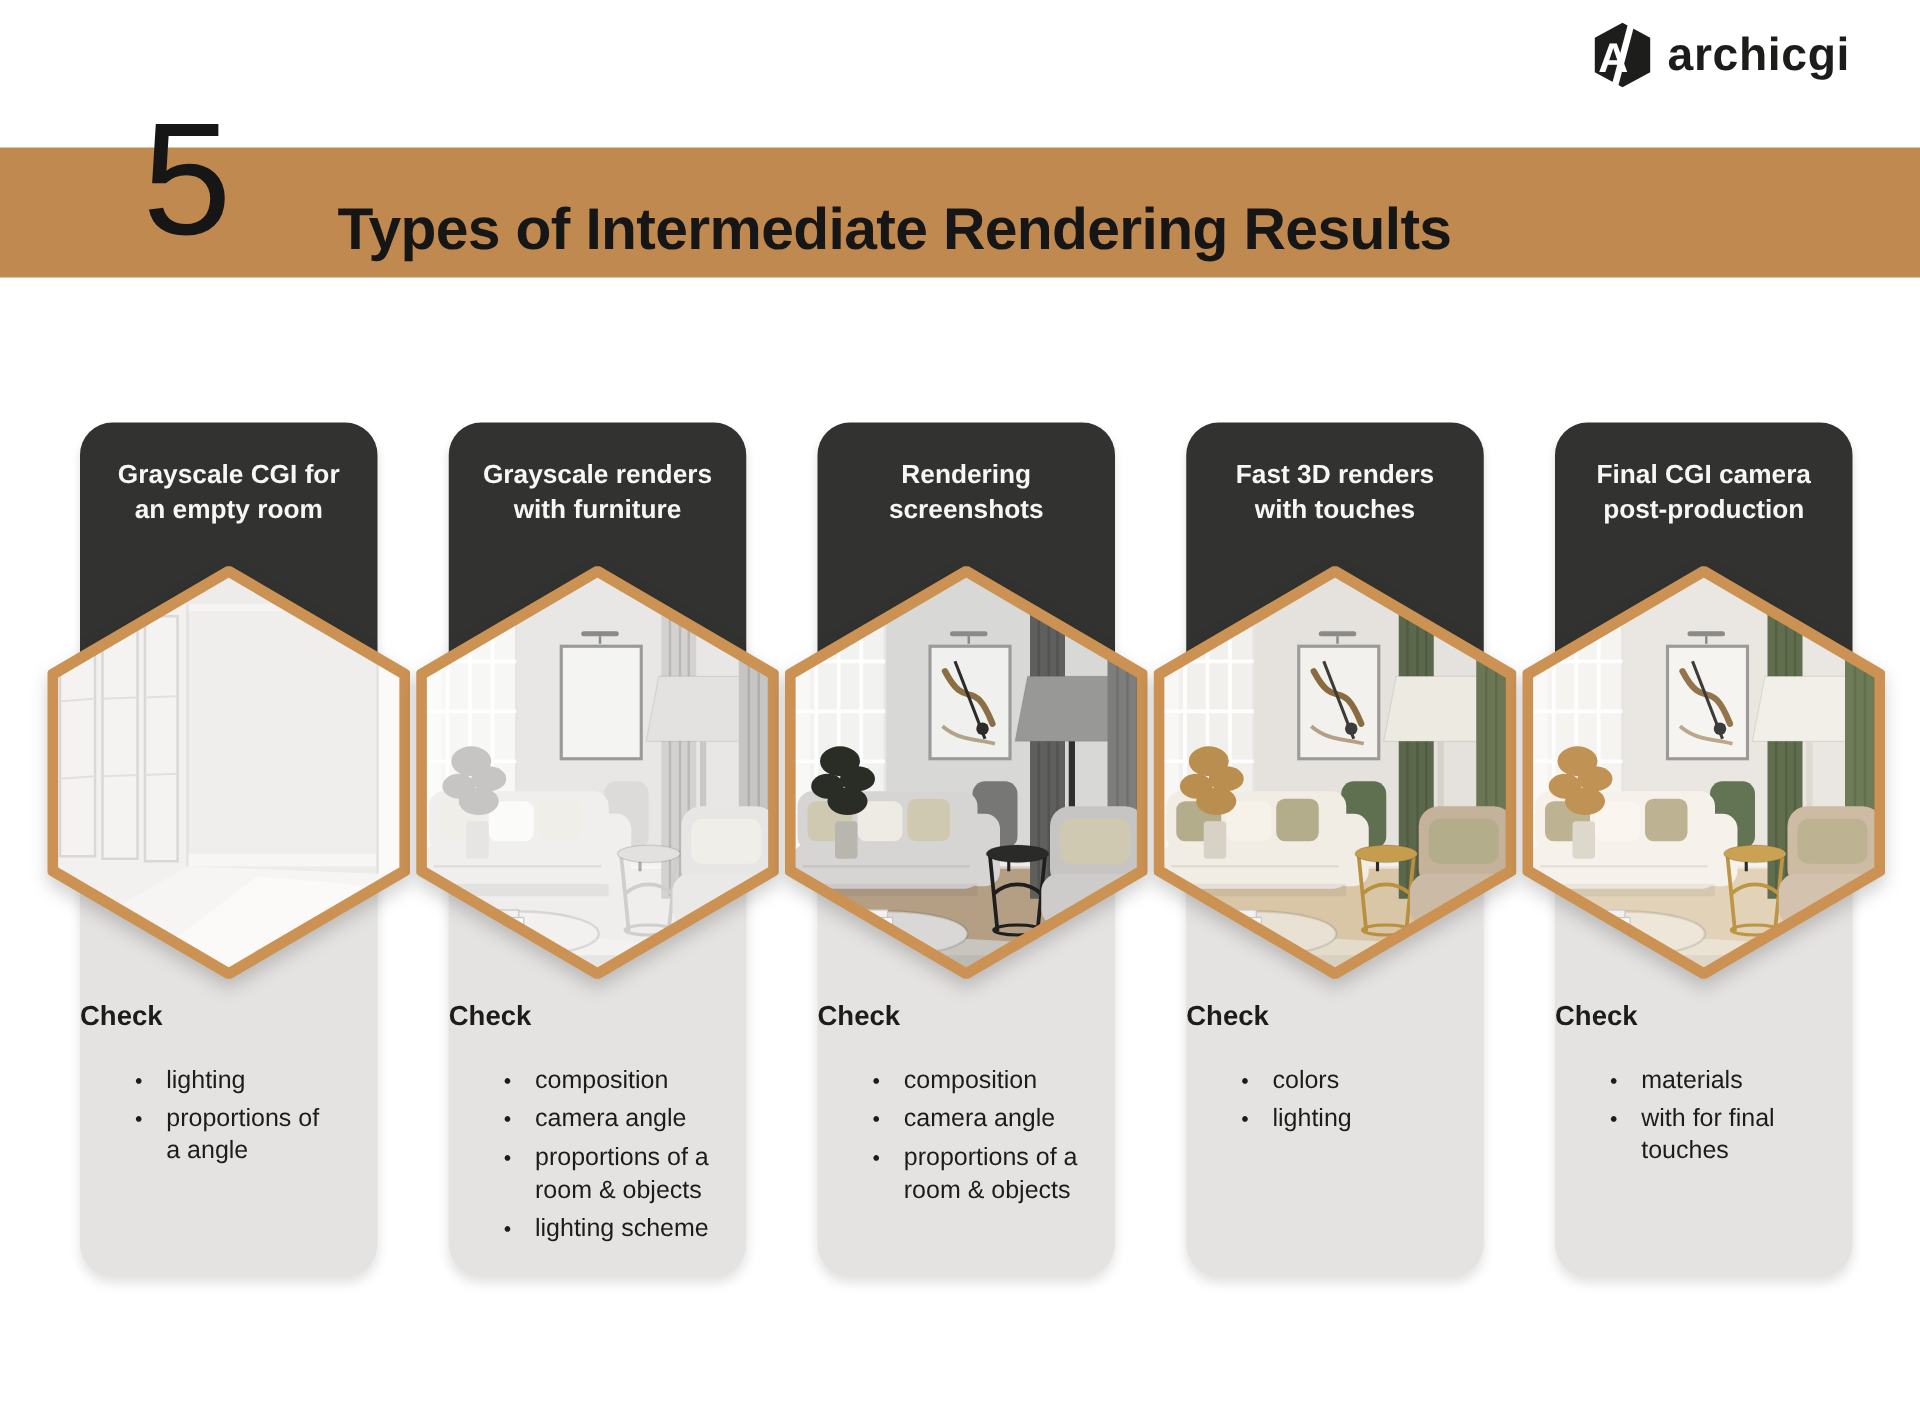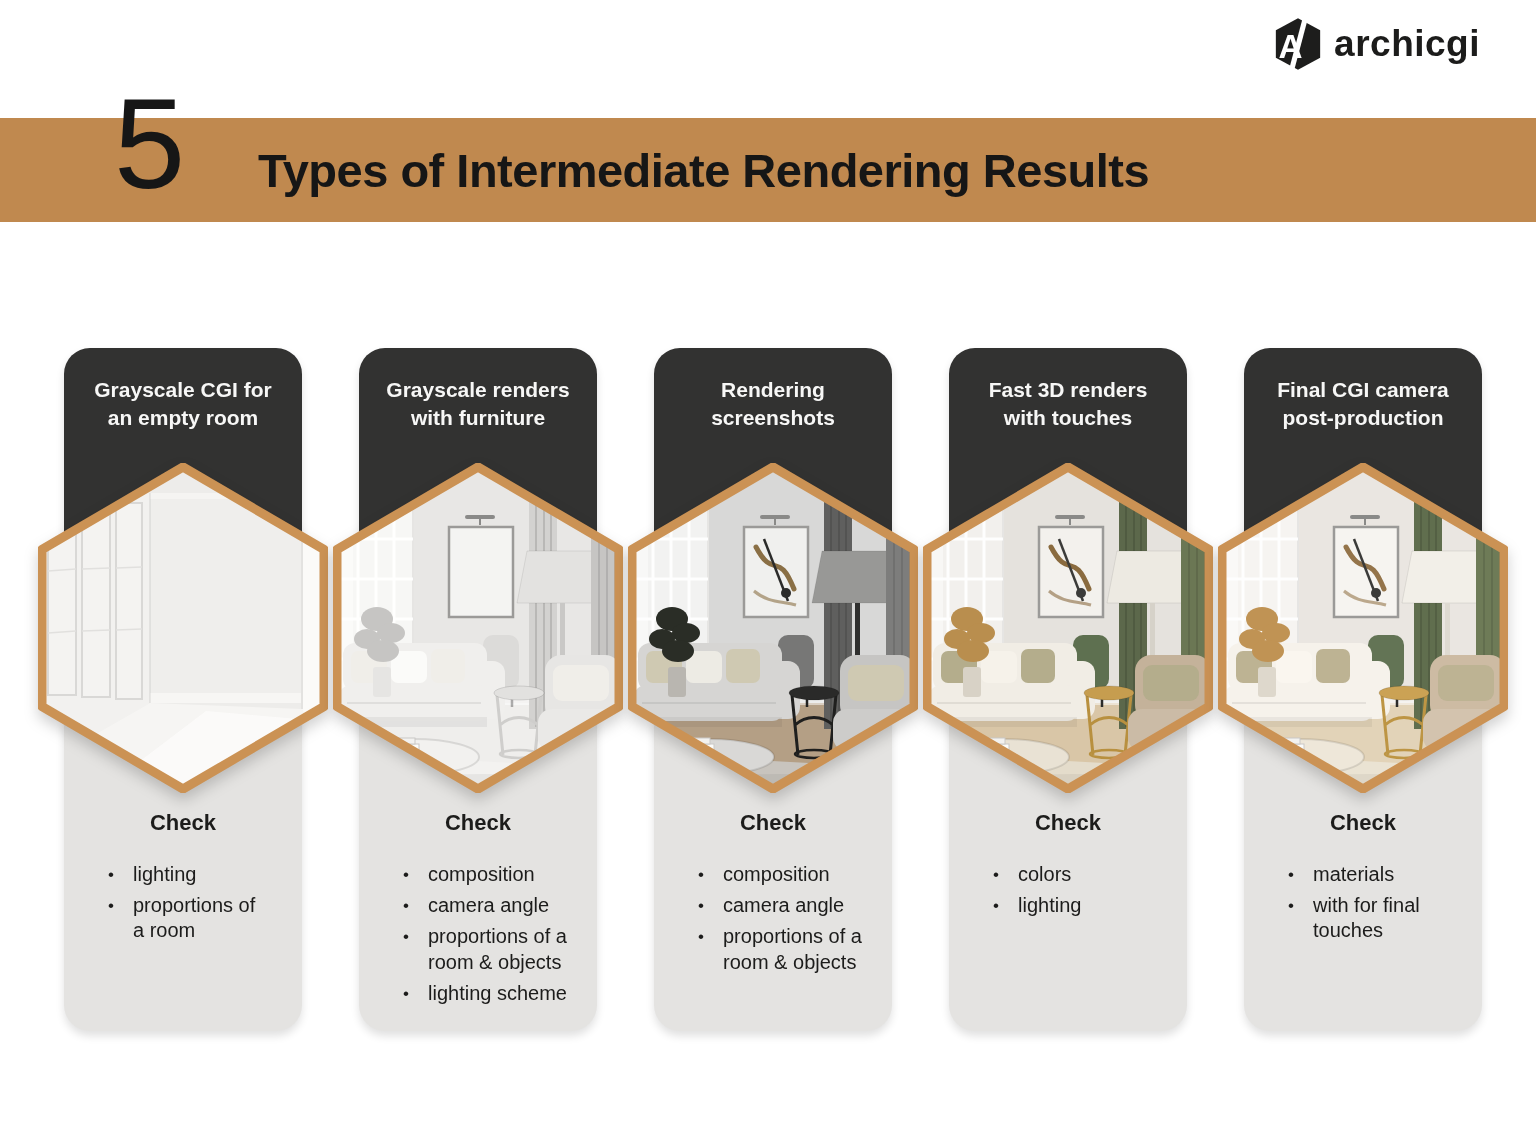--- a/index.html
+++ b/index.html
@@ -11,38 +11,38 @@
   .logo{position:absolute;top:16px;right:56px;display:flex;align-items:center;gap:12px;}
   .logo-mark{width:48px;height:56px;display:block;}
   .logo-text{font-size:37px;font-weight:700;color:#1c1c1b;letter-spacing:.5px;}
   
   .title-band{position:absolute;left:0;top:118px;width:100%;height:104px;}
   .title-number{
     position:absolute;left:114px;top:80px;font-size:128px;line-height:1;
     font-weight:400;color:#161616;z-index:2;
   }
   .title-text{
-    position:absolute;left:258px;top:146px;margin:0;font-size:47px;line-height:1.05;
+    position:absolute;left:258px;top:146px;margin:12px;font-size:47px;line-height:1.05;
     font-weight:700;color:#161616;letter-spacing:-.5px;z-index:2;white-space:nowrap;
   }
   
-  .col{position:absolute;top:18px;width:238px;height:993px;}
+  .col{position:absolute;top:8px;width:238px;height:993px;}
   .head{
     position:absolute;left:0;top:330px;width:238px;height:280px;border-radius:26px;
     box-shadow:0 5px 8px rgba(0,0,0,.12);z-index:1;
   }
   .col-title{
     margin:0;padding:28px 6px 0 6px;text-align:center;font-size:21px;line-height:1.33;
     font-weight:700;white-space:pre-line;
   }
   .body{
     position:absolute;left:0;top:680px;width:238px;height:333px;border-radius:26px;
     box-shadow:0 5px 9px rgba(0,0,0,.12);z-index:1;box-sizing:border-box;padding-top:112px;
   }
-  .check{margin:0;text-align:center;font-size:22px;font-weight:700;color:#1c1c1b;}
+  .check{margin:0;font-size:22px;font-weight:700;color:#1c1c1b;}
   .checklist{list-style:none;margin:26px 0 0 0;padding:0 8px 0 44px;}
   .checklist li{
     display:grid;grid-template-columns:25px 1fr;align-items:start;
     font-size:20px;line-height:1.26;color:#1c1c1b;margin:0 0 6px 0;
   }
   .dot{font-size:17px;line-height:25px;}
   .itxt{white-space:pre-line;}
   .hex{
     position:absolute;left:-26px;top:445px;width:290px;height:330px;z-index:3;
     filter:drop-shadow(0 7px 7px rgba(0,0,0,.18));
@@ -201,21 +201,21 @@
     <div class="body" style="background: rgb(228, 227, 225);">
       <h3 class="check">Check</h3>
       <ul class="checklist">
         <li>
             <span class="dot">•</span>
             <span class="itxt">lighting</span>
           </li>
         <li>
             <span class="dot">•</span>
             <span class="itxt">proportions of
-a room</span>
+a angle</span>
           </li>
       </ul>
     </div>
     <svg class="hex p1" viewBox="0 0 290 330">
       <g clip-path="url(#hexClip)">
           <use href="#scene-empty"></use>
         </g>
       <path class="hexborder" d="M145,4 L286,86.5 L286,243.5 L145,326 L4,243.5 L4,86.5 Z" style="stroke: rgb(203, 146, 84);"></path>
     </svg>
   </article>

